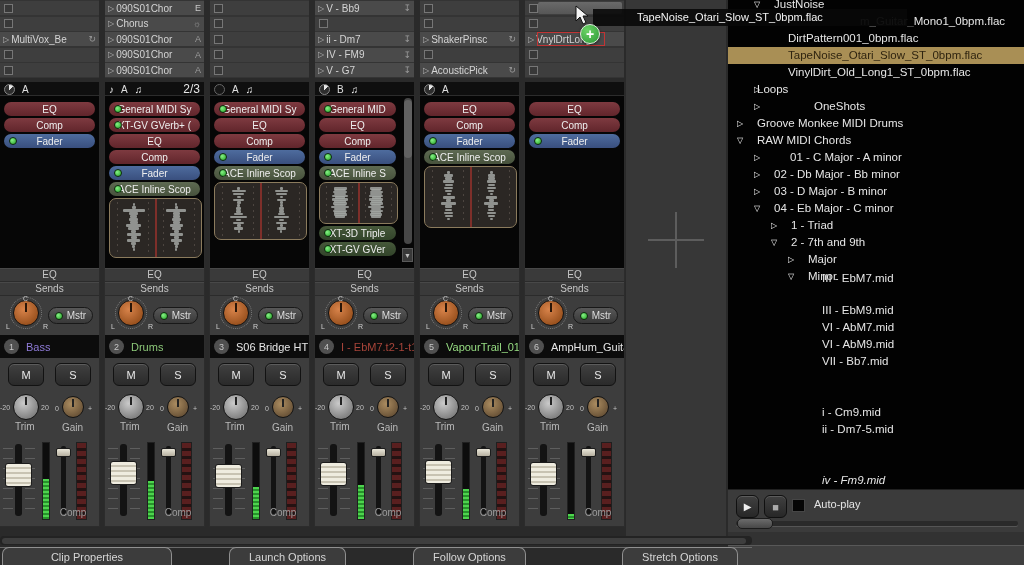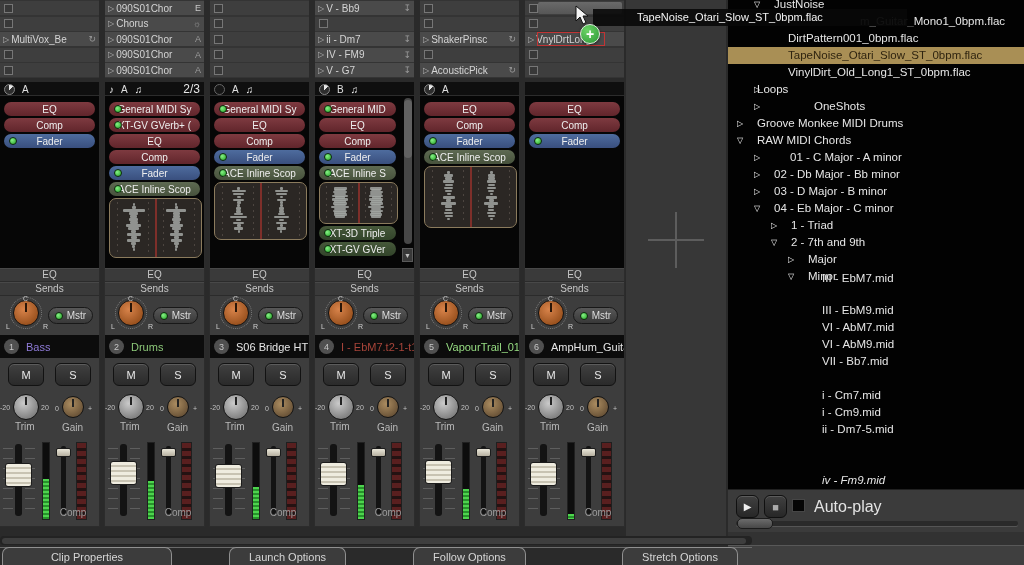--- a/index.html
+++ b/index.html
@@ -102,21 +102,21 @@
   .trow{position:absolute;left:0;width:296px;height:17px;line-height:17px;font-size:11.5px;color:#e6e6e6;white-space:nowrap;}
   .trow.sel{background:#a98f55;color:#2f2410;}
   .tarrow{position:absolute;top:0;font-size:8px;color:#f2f2f2;}
   .tlabel{position:absolute;top:0;}
   .dim{font-style:normal;color:#5f5f5f;}
   .transport{position:absolute;left:0;top:489px;width:296px;height:43px;background:#3b3b3b;border-top:1px solid #212121;box-sizing:border-box;}
   .tbtn{position:absolute;top:5px;width:23px;height:23px;border-radius:6px;color:#eee;font-size:10px;
         background:linear-gradient(#404040,#272727);border:1px solid #101010;box-shadow:inset 0 1px 0 #5c5c5c;
         display:flex;align-items:center;justify-content:center;box-sizing:border-box;}
   .apbox{position:absolute;left:64px;top:9px;width:13px;height:13px;background:#050505;border:1px solid #464646;box-sizing:border-box;}
-  .aplabel{position:absolute;left:86px;top:8px;font-size:16px;color:#e4e4e4;}
+  .aplabel{position:absolute;left:86px;top:8px;font-size:11px;color:#e4e4e4;}
   .sgroove{position:absolute;left:8px;top:31px;width:282px;height:5px;background:#2a2a2a;border-radius:2px;box-shadow:0 1px 0 #555;}
   .sthumb{position:absolute;left:9px;top:28px;width:36px;height:11px;border-radius:5px;
           background:linear-gradient(#6c6c6c,#474747);border:1px solid #1b1b1b;box-sizing:border-box;}
   .bstrip1{position:absolute;left:0;top:532px;width:296px;height:13px;background:#323232;}
   .bstrip2{position:absolute;left:0;top:545px;width:296px;height:20px;background:#3f3f3f;border-top:1px solid #585858;box-sizing:border-box;}
   
   .hscroll{position:absolute;left:0;top:536px;width:752px;height:9px;background:#232323;border-radius:4px;}
   .hthumb{position:absolute;left:2px;top:1.5px;width:744px;height:6px;background:#3e3e3e;border-radius:3px;}
   .tabline{position:absolute;left:0;top:547px;width:752px;height:1px;background:#6a6a6a;}
   .tab{position:absolute;top:547px;height:19px;background:#3c3c3c;border:1px solid #909090;border-bottom:none;
@@ -894,23 +894,20 @@
         </div>
         <div class="trow" style="top: 319px;">
           <span class="tlabel" style="left: 94px;">VI - AbM7.mid</span>
         </div>
         <div class="trow" style="top: 336px;">
           <span class="tlabel" style="left: 94px;">VI - AbM9.mid</span>
         </div>
         <div class="trow" style="top: 353px;">
           <span class="tlabel" style="left: 94px;">VII - Bb7.mid</span>
         </div>
-        <div class="trow" style="top: 387px;">
-          <span class="tlabel" style="left: 94px;">i - Cm7.mid</span>
-        </div>
         <div class="trow" style="top: 404px;">
           <span class="tlabel" style="left: 94px;">i - Cm9.mid</span>
         </div>
         <div class="trow" style="top: 421px;">
           <span class="tlabel" style="left: 94px;">ii - Dm7-5.mid</span>
         </div>
         <div class="trow" style="top: 472px;">
           <span class="tlabel" style="left: 94px; font-style: italic;">iv - Fm9.mid</span>
         </div>
       </div>

